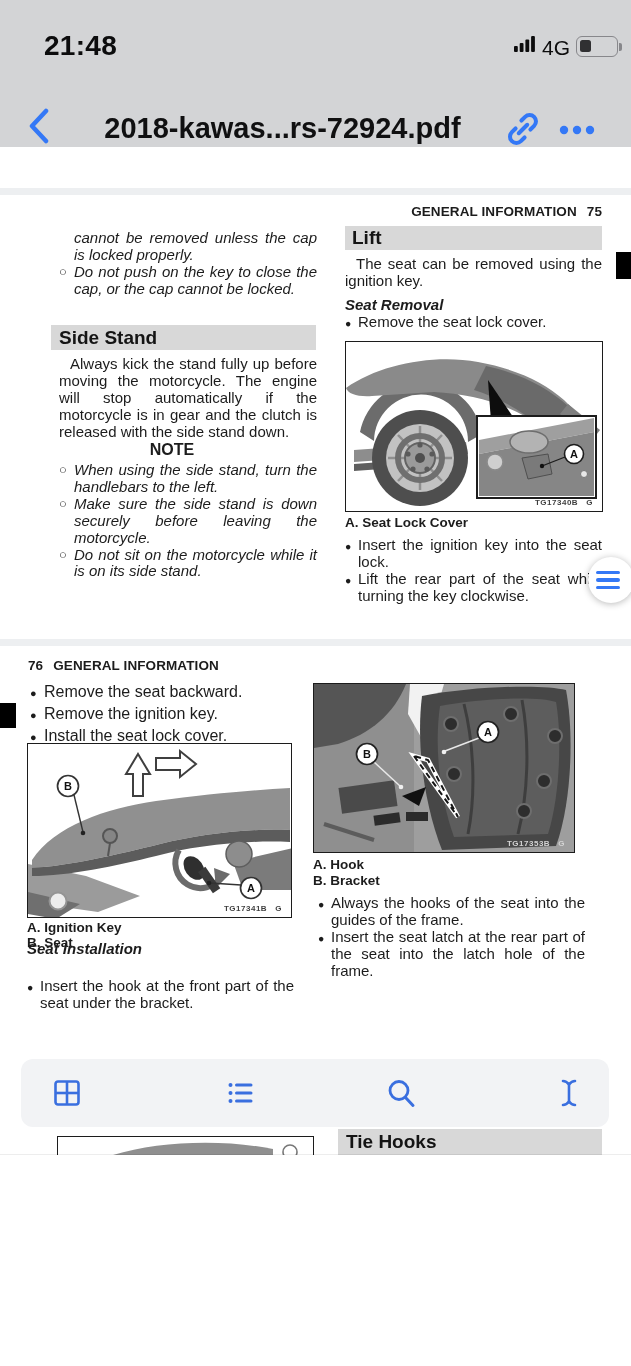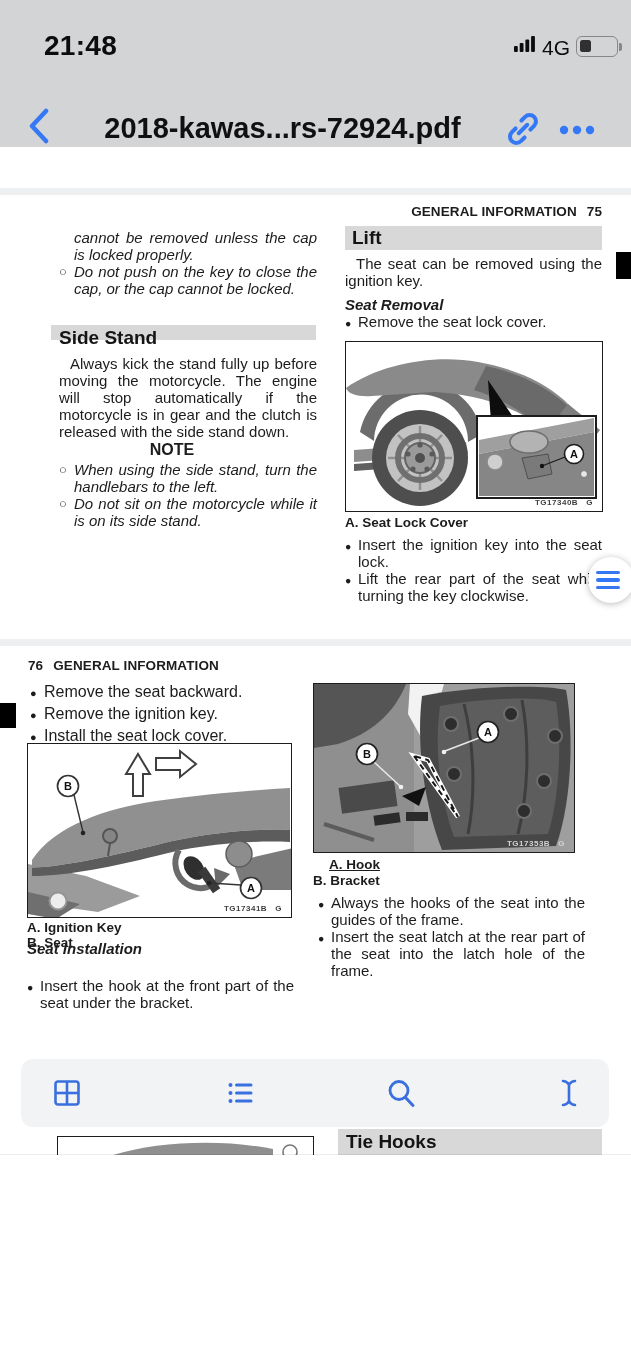--- a/index.html
+++ b/index.html
@@ -120,28 +120,29 @@
 
     <div class="man runhead" style="left:345px; width:257px; top:204px; text-align:right;">
       <span>GENERAL INFORMATION</span><span style="display:inline-block; width:10px;"></span><span>75</span>
     </div>
 
     <div class="man it" style="left:59px; width:258px; top:230px;">
       <div class="jt" style="padding-left:15px;">cannot be removed unless the cap is locked properly.</div>
       <div class="oitem">Do not push on the key to close the cap, or the cap cannot be locked.</div>
     </div>
 
-    <div class="hband" style="left:51px; width:265px; top:325px; height:15px; line-height:25px; padding-left:8px;">Side Stand</div>
+    <div class="hband" style="left:51px; width:265px; top:325px; height:25px; line-height:25px; padding-left:8px;">Side Stand</div>
 
     <div class="man jt" style="left:59px; width:258px; top:356px; text-indent:11px;">Always kick the stand fully up before moving the motorcycle. The engine will stop automatically if the motorcycle is in gear and the clutch is released with the side stand down.</div>
 
     <div class="man bd" style="left:43px; width:258px; top:442px; text-align:center; font-size:16px;">NOTE</div>
 
     <div class="man it" style="left:59px; width:258px; top:462px;">
       <div class="oitem">When using the side stand, turn the handlebars to the left.</div>
+      <div class="oitem">Make sure the side stand is down securely before leaving the motorcycle.</div>
       <div class="oitem">Do not sit on the motorcycle while it is on its side stand.</div>
     </div>
 
     <div class="hband" style="left:345px; width:257px; top:226px; height:24px; line-height:24px; padding-left:7px;">Lift</div>
 
     <div class="man jt" style="left:345px; width:257px; top:256px; text-indent:11px;">The seat can be removed using the ignition key.</div>
 
     <div class="man bd it" style="left:345px; width:257px; top:297px;">Seat Removal</div>
     <div class="man" style="left:345px; width:257px; top:314px;">
       <div class="ditem" style="text-align:left;">Remove the seat lock cover.</div>
@@ -277,21 +278,21 @@
         <circle cx="130" cy="68" r="2.3" fill="#f0f0f0"></circle>
         <circle cx="174" cy="48" r="10.5" fill="#fff" stroke="#222" stroke-width="1.7"></circle>
         <text class="cl" x="174" y="52" text-anchor="middle">A</text>
         <line x1="60" y1="78" x2="86" y2="102" stroke="#e8e8e8" stroke-width="1.5"></line>
         <circle cx="87" cy="103" r="2.3" fill="#f0f0f0"></circle>
         <circle cx="53" cy="70" r="10.5" fill="#fff" stroke="#222" stroke-width="1.7"></circle>
         <text class="cl" x="53" y="74" text-anchor="middle">B</text>
       </svg>
       <div class="figcode lt">TG17353B   G</div>
     </div>
-    <div class="man caption" style="left:329px; top:857px;text-decoration:underline;">A. Hook</div>
+    <div class="man caption" style="left:313px; top:857px;">A. Hook</div>
     <div class="man caption" style="left:313px; top:873px;">B. Bracket</div>
 
     <div class="man" style="left:318px; width:267px; top:895px;">
       <div class="ditem">Always the hooks of the seat into the guides of the frame.</div>
       <div class="ditem">Insert the seat latch at the rear part of the seat into the latch hole of the frame.</div>
     </div>
 
     <div class="hband" style="left:338px; width:264px; top:1129px; height:26px; line-height:26px; padding-left:8px;">Tie Hooks</div>
   </div>
 

